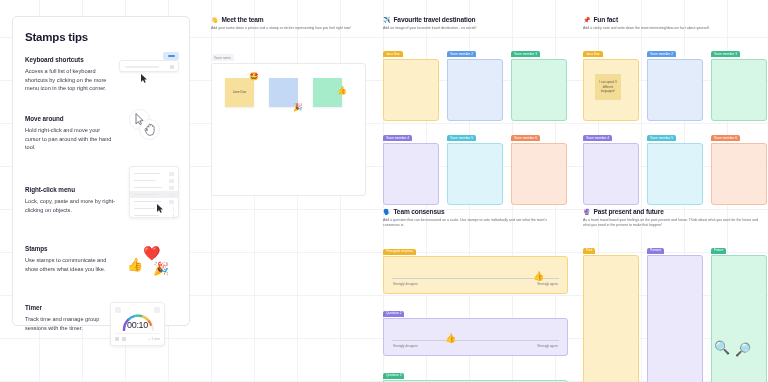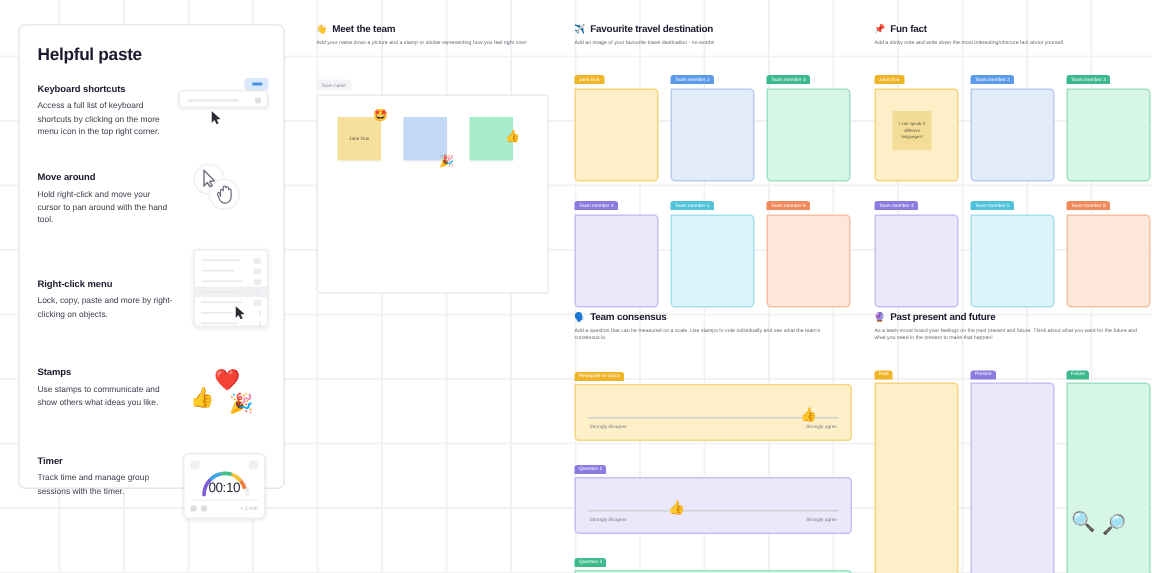--- a/index.html
+++ b/index.html
@@ -102,21 +102,21 @@
 
   
   .zoom-btn { position:absolute; font-size:13px; line-height:1; }
 </style>
 </head>
 <body>
 
 <div id="board">
 
   <div id="tips-panel">
-    <div id="tips-title">Helpful paste</div>
+    <div id="tips-title">Stamps tips</div>
 
     <div class="tip">
       <div class="tip-h">Keyboard shortcuts</div>
       <div class="tip-b">Access a full list of keyboard shortcuts by clicking on the more menu icon in the top right corner.</div>
       <div class="tip-art">
         <div class="kb-wrap">
           <div class="kb-badge">
               <i></i>
             </div>
           <div class="kb-bar">
@@ -203,21 +203,21 @@
           <span style="left:0;top:14px">👍</span>
           <span style="left:16px;top:2px;font-size:14px">❤️</span>
           <span style="left:26px;top:18px">🎉</span>
         </div>
       </div>
     </div>
 
     <div class="tip">
       <div class="tip-h">Timer</div>
       <div class="tip-b">Track time and manage group sessions with the timer.</div>
-      <div class="tip-art" style="right:0;top:-2px">
+      <div class="tip-art" style="right:12px;top:-2px">
         <div class="tm-wrap">
           <div class="tm-top">
             <b></b>
             <b></b>
           </div>
           <div class="tm-face">
             <svg width="33" height="20" viewBox="0 0 33 20">
               <path d="M2 19 A14.5 14.5 0 0 1 31 19" fill="none" stroke="#efeff2" stroke-width="2.4" stroke-linecap="round"></path>
               <path d="M2 19 A14.5 14.5 0 0 1 6.3 8.7" fill="none" stroke="#7b5bd6" stroke-width="2.4" stroke-linecap="round"></path>
               <path d="M6.3 8.7 A14.5 14.5 0 0 1 13.2 4.9" fill="none" stroke="#3fa7e8" stroke-width="2.4"></path>

